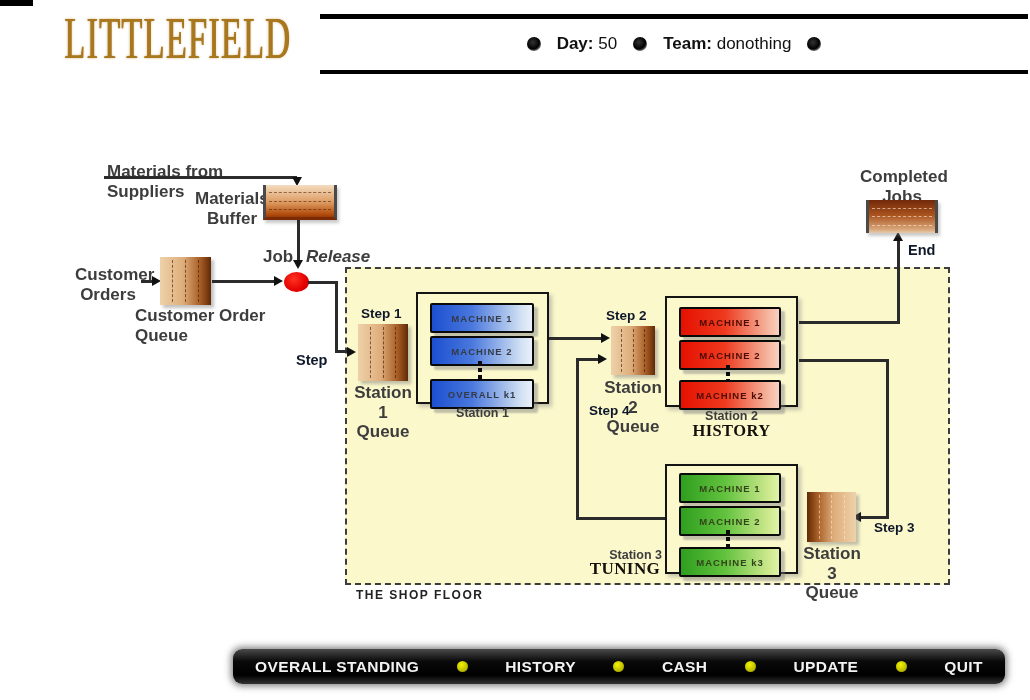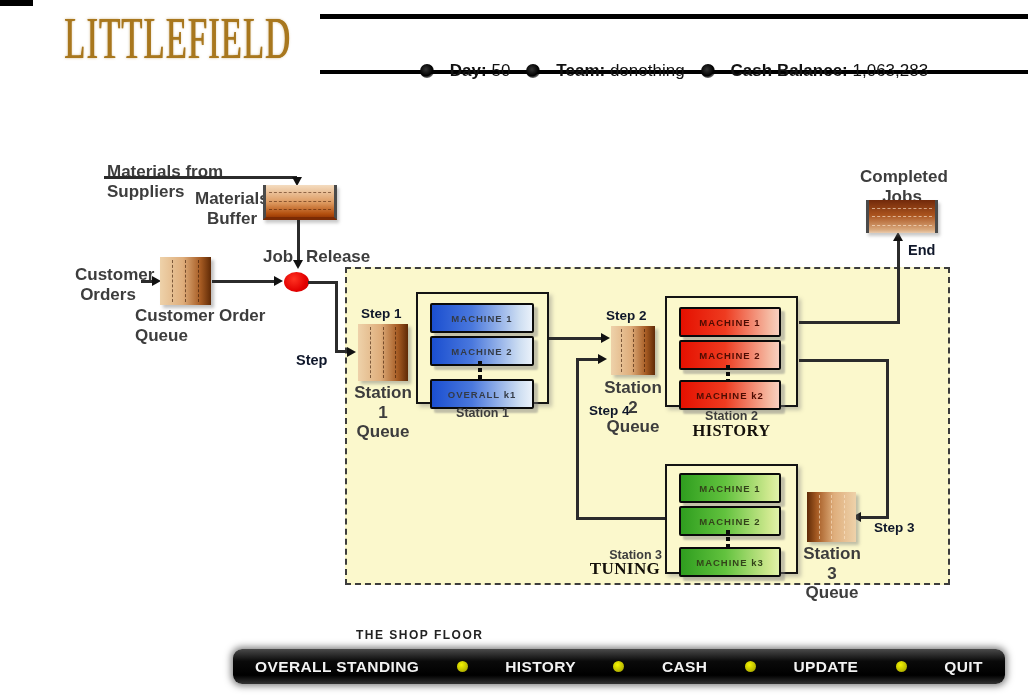--- a/index.html
+++ b/index.html
@@ -23,21 +23,21 @@
     display:flex; align-items:center; justify-content:center; gap:8px;
   }
   .logo-sub { color:#f4f4f4; font-size:8.5px; font-weight:bold; letter-spacing:4px; }
   .ydot-sm { width:6px; height:6px; border-radius:50%; background:radial-gradient(circle at 40% 35%, #ffff40, #c8c800 70%, #888800); }
   .hdr-rule { position:absolute; left:320px; width:708px; background:#000; }
   .hdr-rule.top { top:14px; height:5px; }
   .hdr-rule.bot { top:70px; height:4px; }
   .statusbar {
     position:absolute; left:320px; top:30px; width:708px; height:28px;
     display:flex; align-items:center; justify-content:center; gap:16px;
-    font-size:17px; color:#111;margin-top:27px;
+    font-size:17px; color:#111;
   }
   .stat b { font-weight:bold; }
   .bullet { width:14px; height:14px; border-radius:50%;
     background:radial-gradient(circle at 42% 38%, #333, #000 55%, rgba(0,0,0,0) 95%);
     filter:blur(.4px); flex:0 0 auto; }
 
   
   .lbl { position:absolute; font-size:17px; font-weight:bold; color:#3d3d3d; line-height:1.15; white-space:pre-line; }
   .ctr { text-align:center; }
   .rgt { text-align:right; }
@@ -79,21 +79,21 @@
     display:flex; align-items:center; justify-content:center;
     font-size:9.5px; font-weight:bold; letter-spacing:1px;
     box-shadow:4px 4px 2px rgba(125,125,125,.45); }
   .m-blue  { background:linear-gradient(to right,#1b4fd0,#4a78dd 40%,#cfdff2 88%,#eaf1fa); color:#343b46; }
   .m-red   { background:linear-gradient(to right,#e51000,#ee3b20 45%,#f5b9a2 90%,#f8cfc0); color:#4d0c02; }
   .m-green { background:linear-gradient(to right,#2f9e1f,#62c23e 45%,#cfe98f 90%,#e0f2ab); color:#33431a; }
   .mdots { position:absolute; width:4px; display:flex; flex-direction:column; gap:3px; }
   .mdots i { width:4px; height:4px; background:#0a0a0a; }
 
   .shopfloor-lbl { position:absolute; left:356px; top:588px; font-size:12px; font-weight:bold;
-    color:#222; letter-spacing:1.5px;margin-top:40px; }
+    color:#222; letter-spacing:1.5px; }
 
   
   .nav {
     position:absolute; left:233px; top:649px; width:772px; height:35px; border-radius:9px;
     background:linear-gradient(to bottom,#4a4a4a,#0a0a0a 35%,#000 75%,#333);
     box-shadow:0 0 7px 2px rgba(0,0,0,.5);
     display:flex; align-items:center; justify-content:space-between; padding:12px 22px;
   }
   .nav-item { color:#f2f2f2; font-size:15.5px; font-weight:bold; letter-spacing:.4px; cursor:pointer; white-space:nowrap; }
   .nav-dot { width:11px; height:11px; border-radius:50%;
@@ -107,42 +107,41 @@
   <div class="tl-strip"></div>
   <div class="logo-title">LITTLEFIELD</div>
   <div class="hdr-rule top"></div>
   <div class="hdr-rule bot"></div>
   <div class="statusbar">
     <span class="bullet"></span>
     <span class="stat"><b>Day:</b> <span>50</span></span>
     <span class="bullet"></span>
     <span class="stat"><b>Team:</b> <span>donothing</span></span>
     <span class="bullet"></span>
-    <span class="stat"><b>Cash Balance:</b> <span>1,063,283</span></span>
   </div>
 
   <div class="floor"></div>
   <div class="shopfloor-lbl">THE SHOP FLOOR</div>
 
   <div class="lbl" style="left:107px; top:162px; width:190px;">Materials from Suppliers</div>
   <div class="hl" style="left:104px; top:176px; width:193px;"></div>
   <div class="ah ah-d" style="left:292px; top:177px;"></div>
 
   <div class="lbl rgt" style="left:195px; top:189px; width:62px;">Materials
 Buffer</div>
   <div class="buffer buf-down" style="left:263px; top:185px; width:74px; height:35px;">
     <span class="qrow"></span>
     <span class="qrow"></span>
     <span class="qrow"></span>
   </div>
 
   <div class="vl" style="left:297px; top:220px; height:42px;"></div>
   <div class="ah ah-d" style="left:293px; top:260px;"></div>
   <div class="lbl" style="left:263px; top:247px;">Job</div>
-  <div class="lbl" style="left:306px; top:247px;">Release</div>
+  <div class="lbl" style="left:306px; top:247px;font-style:italic;">Release</div>
   <div class="jobdot"></div>
 
   <div class="lbl ctr" style="left:75px; top:265px; width:66px;">Customer
 Orders</div>
   <div class="hl" style="left:141px; top:280px; width:13px;"></div>
   <div class="ah ah-r" style="left:152px; top:276px;"></div>
   <div class="queue" style="left:160px; top:257px; width:51px; height:48px;">
     <span class="qcol"></span>
     <span class="qcol"></span>
     <span class="qcol"></span>

